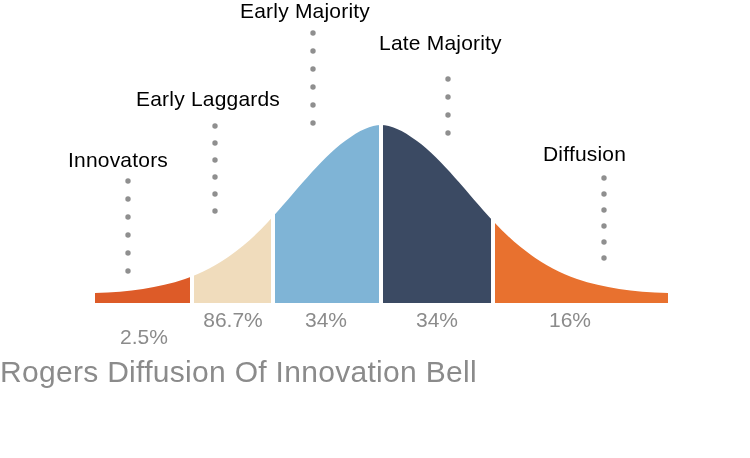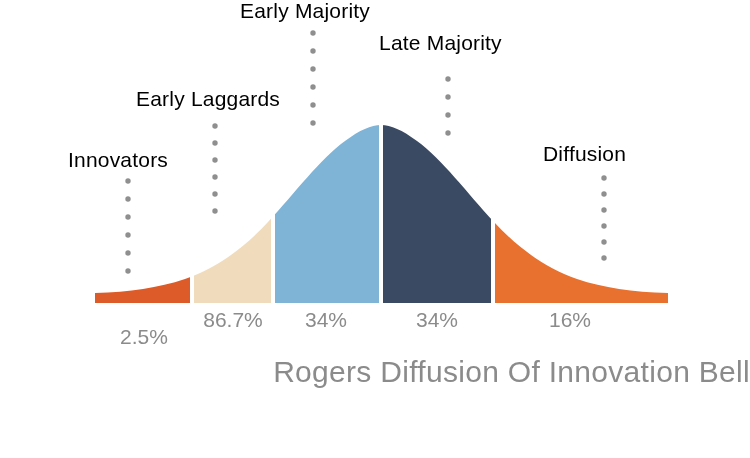--- a/index.html
+++ b/index.html
@@ -47,21 +47,21 @@
     font-weight: 400;
     white-space: nowrap;
     line-height: 1;
     text-align: center;
   }
   #chart-title {
     position: absolute;
     left: 0;
     top: 354px;
     width: 750px;
-    text-align: right;
+    text-align: left;
     color: #8b8b8b;
     font-size: 30px;
     font-weight: 400;
     letter-spacing: 0.3px;
     line-height: 1.2;
     white-space: nowrap;
   }
 </style>
 </head>
 <body>

